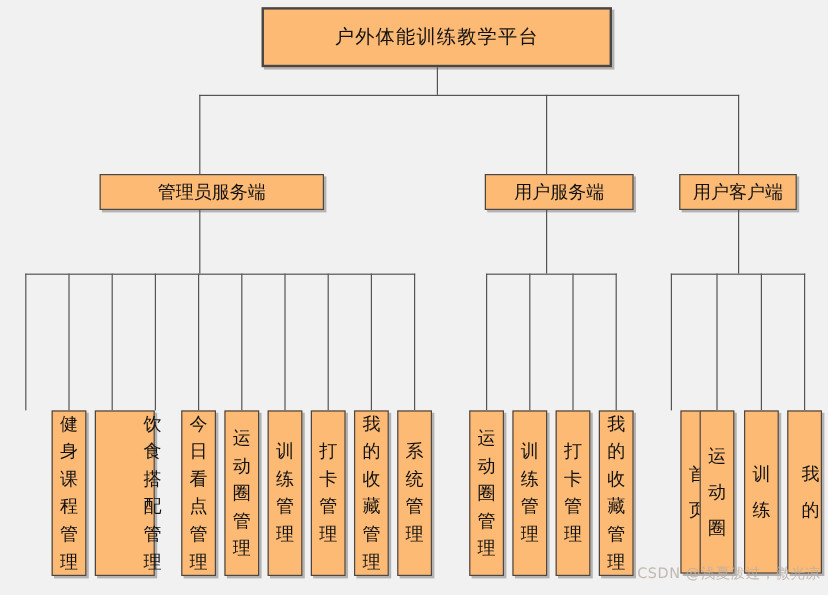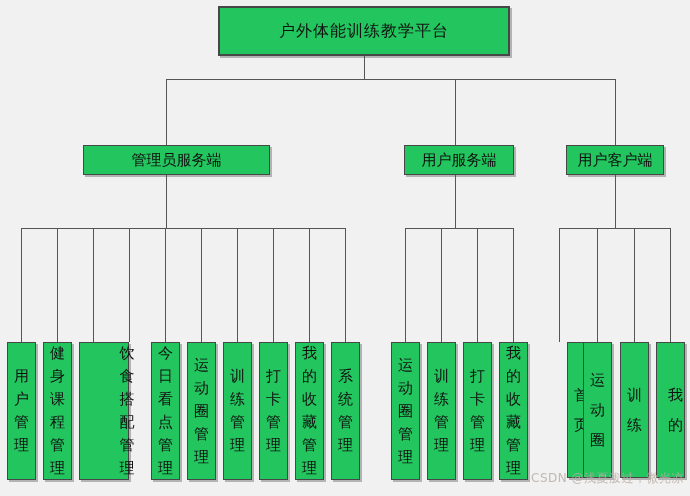--- a/index.html
+++ b/index.html
@@ -9,41 +9,41 @@
   }
   .stage{
     position:relative;
     width:690px;height:496px;
     background:#f1f1f1;
     overflow:hidden;
   }
   .node{
     position:absolute;
     box-sizing:border-box;
-    background:#22c55e;
+    background:#fdba74;
     border:1px solid #474747;
     box-shadow:2px 2px 0 0 #b3b3b3;
     color:#111;
     display:flex;
     align-items:center;
     justify-content:center;
     text-align:center;
   }
   .root-box{
     left:218px;top:6px;width:292px;height:50px;
     border-width:2px;
     font-size:16px;
     letter-spacing:1px;
   }
   .l2-box{
     top:145px;height:30px;
     font-size:15px;
   }
   .l2-admin{left:83px;width:187px;}
-  .l2-userserver{left:404px;width:110px;font-family:Liberation Serif, serif;}
+  .l2-userserver{left:404px;width:124px;font-family:Liberation Serif, serif;}
   .l2-userclient{left:566px;width:98px;}
   .leaf{
     top:342px;width:29px;height:138px;
     font-size:15px;
     line-height:23px;
     word-break:break-all;
     padding:1px;
   }
   .leaf.client{
     height:136px;
@@ -102,21 +102,20 @@
   <div class="line vline" style="left:477px;top:228px;height:114px;"></div>
   <div class="line vline" style="left:513px;top:228px;height:114px;"></div>
 
   <div class="line vline" style="left:615px;top:175px;height:53px;"></div>
   <div class="line hline" style="left:559px;top:228px;width:112px;"></div>
   <div class="line vline" style="left:559px;top:228px;height:114px;"></div>
   <div class="line vline" style="left:597px;top:228px;height:114px;"></div>
   <div class="line vline" style="left:634px;top:228px;height:114px;"></div>
   <div class="line vline" style="left:670px;top:228px;height:114px;"></div>
 
-  <div class="node leaf" style="left:7px;">用户管理</div>
   <div class="node leaf" style="left:43px;">健身课程管理</div>
   <div class="node leaf" style="left:79px;padding-left:47px;">饮食搭配管理</div>
   <div class="node leaf" style="left:151px;">今日看点管理</div>
   <div class="node leaf" style="left:187px;">运动圈管理</div>
   <div class="node leaf" style="left:223px;">训练管理</div>
   <div class="node leaf" style="left:259px;">打卡管理</div>
   <div class="node leaf" style="left:295px;">我的收藏管理</div>
   <div class="node leaf" style="left:331px;">系统管理</div>
 
   <div class="node leaf" style="left:391px;">运动圈管理</div>

